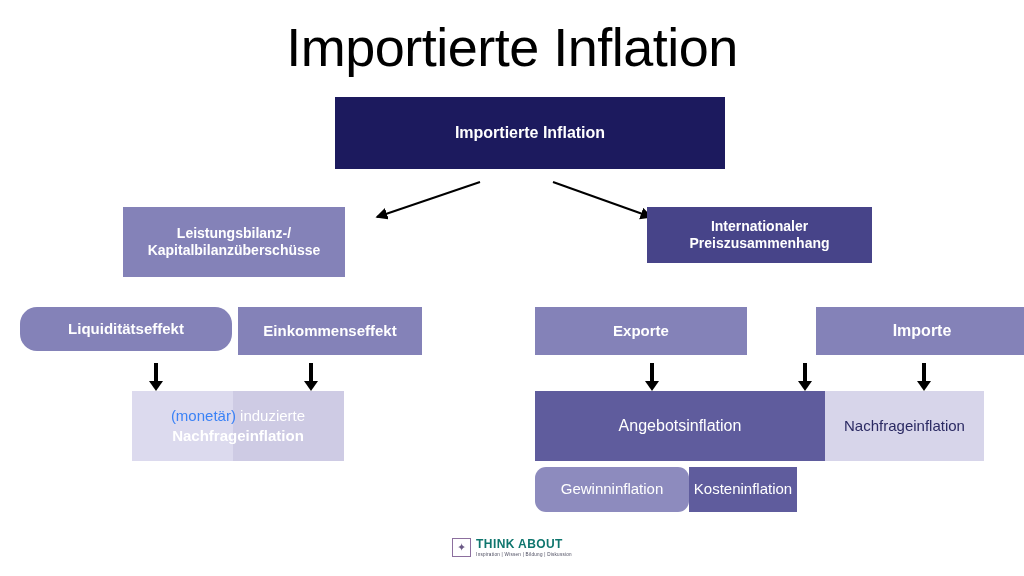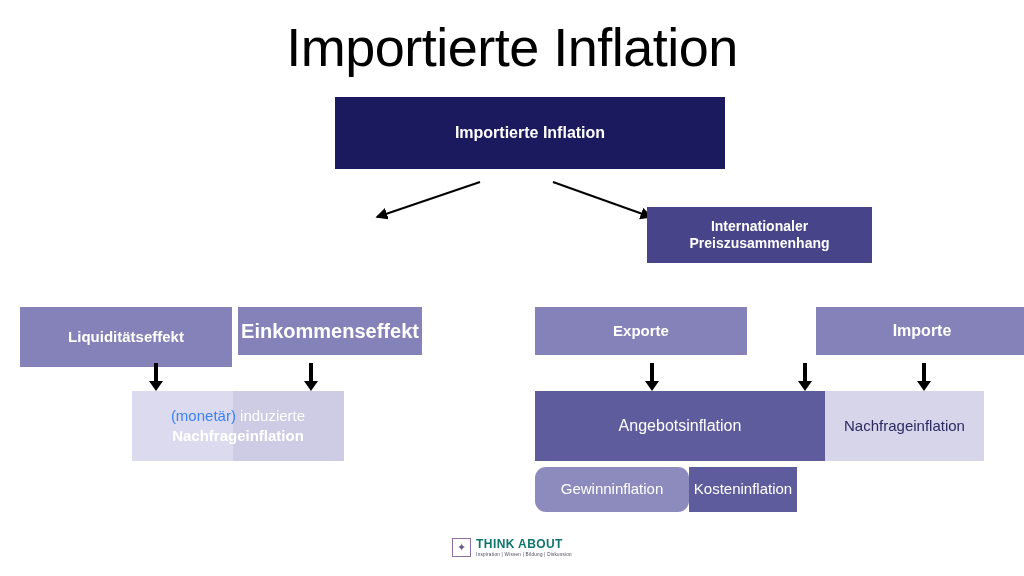--- a/index.html
+++ b/index.html
@@ -92,33 +92,39 @@
   <svg class="diag" style="left:355px;top:170px;width:320px;height:62px;" viewBox="0 0 320 62">
     <defs>
       <marker id="ah" markerWidth="7" markerHeight="7" refX="5.2" refY="3" orient="auto">
         <path d="M0,0 L6,3 L0,6 z" fill="#000"></path>
       </marker>
     </defs>
     <line x1="125" y1="12" x2="22" y2="47" stroke="#000" stroke-width="2" marker-end="url(#ah)"></line>
     <line x1="198" y1="12" x2="296" y2="47" stroke="#000" stroke-width="2" marker-end="url(#ah)"></line>
   </svg>
 
+  <div class="box b-mid" style="left:123px;top:207px;width:222px;height:70px;font-size:14px;">
+    <span>
+      <span>Leistungsbilanz-/</span><br>
+      <span>Kapitalbilanzüberschüsse</span>
+    </span>
+  </div>
 
   <div class="box b-dark" style="left:647px;top:207px;width:225px;height:56px;font-size:14px;">
     <span>
       <span>Internationaler</span><br>
       <span>Preiszusammenhang</span>
     </span>
   </div>
 
-  <div class="box b-mid" style="left:20px;top:307px;width:212px;height:60px;font-size:15px;">
+  <div class="box b-mid" style="left:20px;top:307px;width:212px;height:44px;font-size:15px;border-radius:17px;">
     <span>Liquiditätseffekt</span>
   </div>
 
-  <div class="box b-mid" style="left:238px;top:307px;width:184px;height:48px;font-size:20px;">
+  <div class="box b-mid" style="left:238px;top:307px;width:184px;height:48px;font-size:15px;">
     <span>Einkommenseffekt</span>
   </div>
 
   <div class="box b-mid" style="left:535px;top:307px;width:212px;height:48px;font-size:15px;">
     <span>Exporte</span>
   </div>
 
   <div class="box b-mid" style="left:816px;top:307px;width:212px;height:48px;font-size:16px;">
     <span>Importe</span>
   </div>

